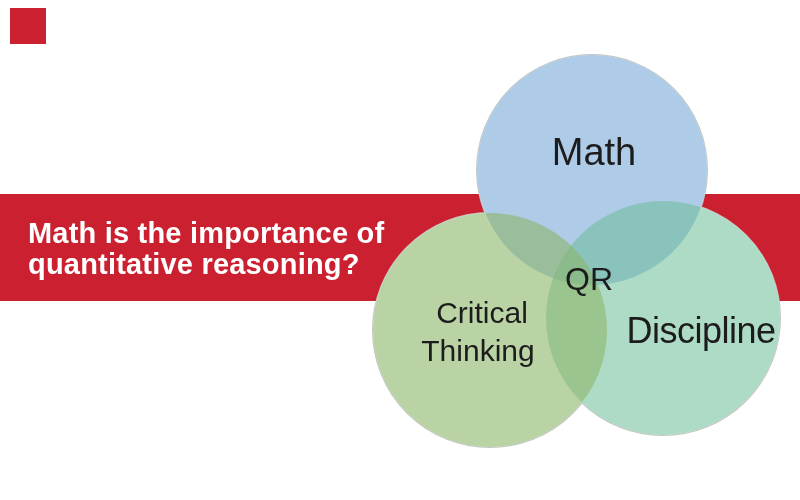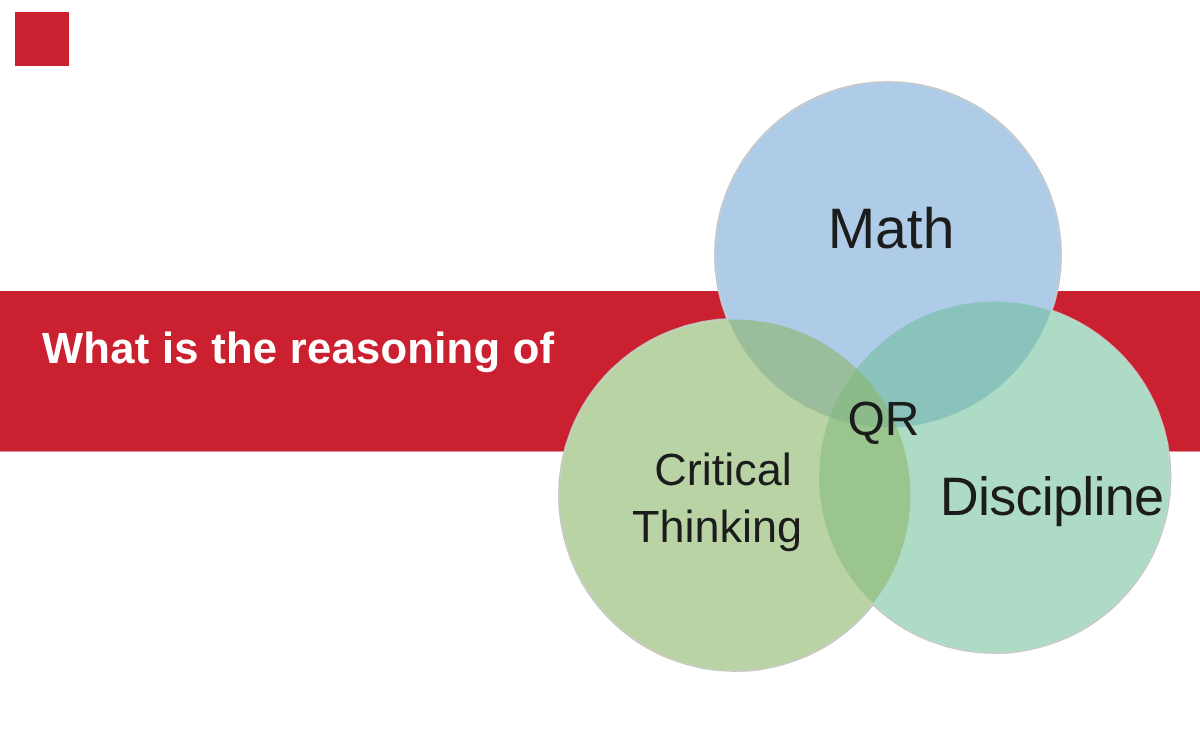--- a/index.html
+++ b/index.html
@@ -30,21 +30,22 @@
   .lbl-disc{font-size:36px;letter-spacing:-0.5px;}
   .lbl-qr{font-size:32px;}
 </style>
 </head>
 <body>
 
 <div class="stage">
 
   <div class="banner" style="background: rgb(203, 32, 48);">
     <div class="banner-text">
-      <div>What is the reasoning of</div>
+      <div>Math is the importance of</div>
+      <div>quantitative reasoning?</div>
     </div>
   </div>
 
   <div class="accent-square" style="background: rgb(203, 32, 48);"></div>
 
   <svg class="venn-svg" width="800" height="500" viewBox="0 0 800 500">
 
     <g fill="none" stroke-width="2">
       <circle cx="592" cy="170" r="115" stroke="#c2c6c2"></circle>
       <circle cx="663" cy="318" r="117" stroke="#c2c6c2"></circle>

